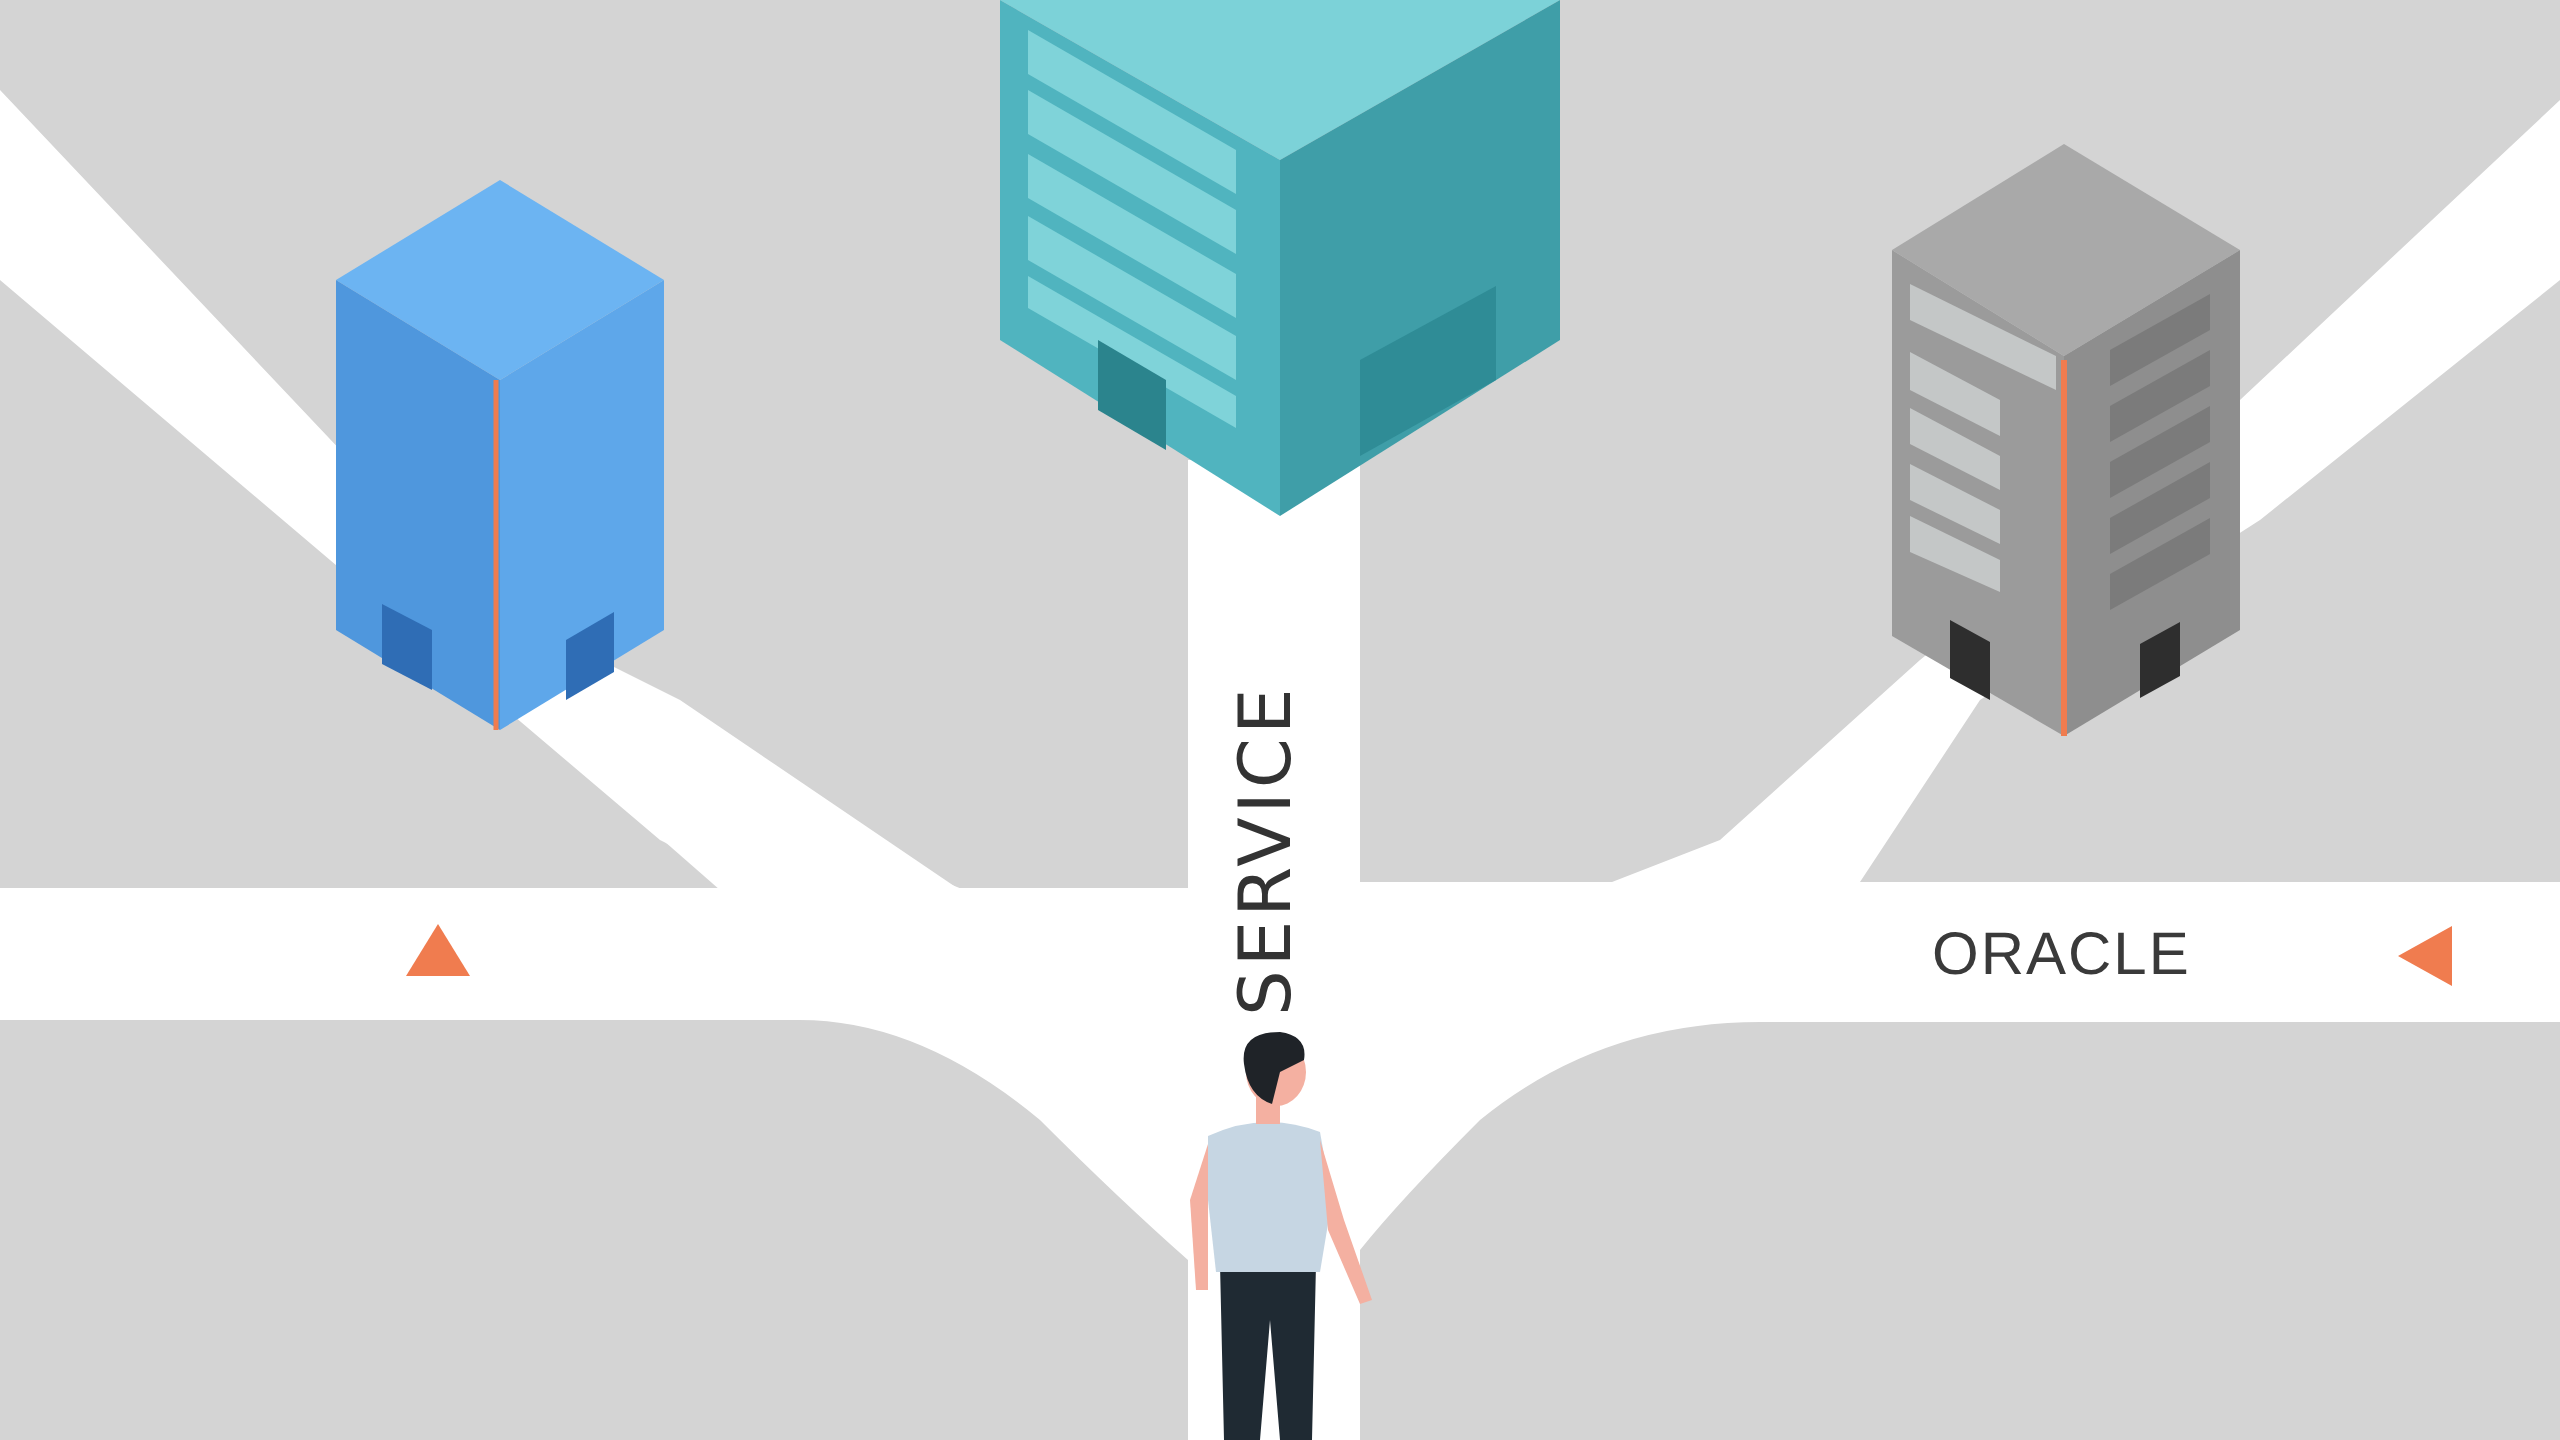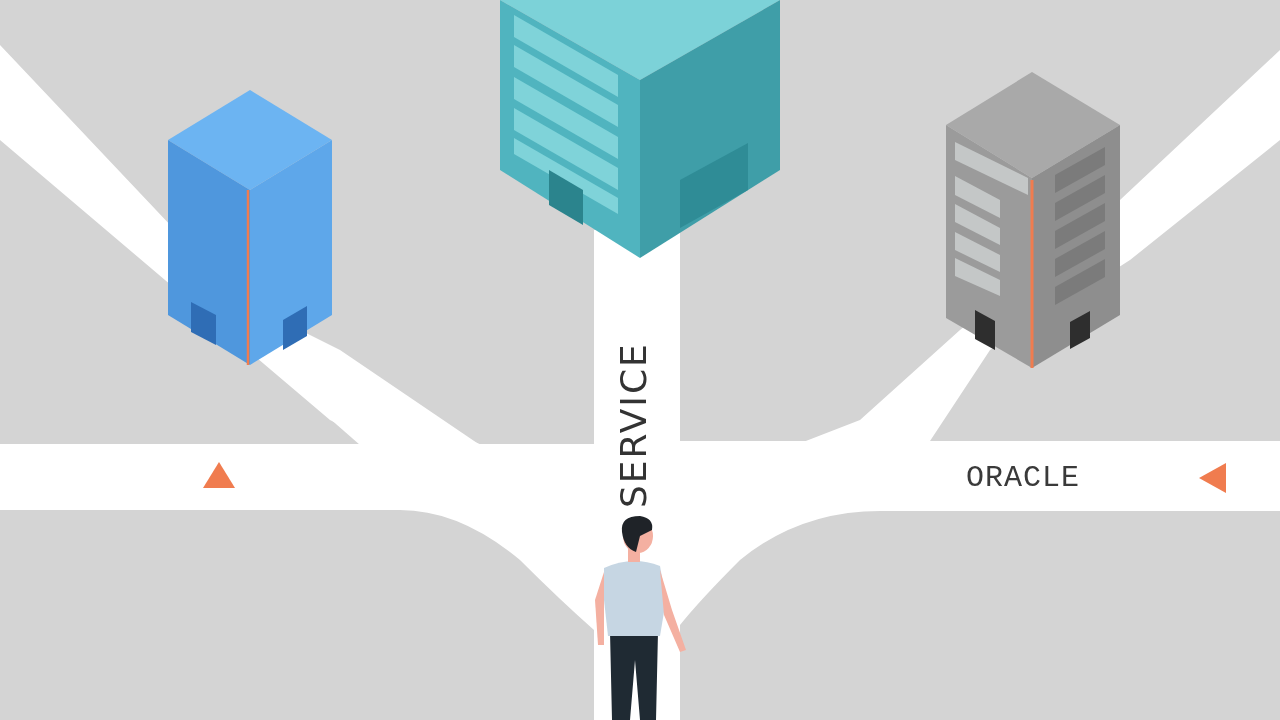--- a/index.html
+++ b/index.html
@@ -5,21 +5,21 @@
     html, body { margin: 0; padding: 0; }
     body {
       width: 1280px; height: 720px; overflow: hidden;
       background: #d4d4d4;
       font-family: "DejaVu Sans", sans-serif;
       position: relative;
     }
     .scene { position: absolute; left: 0; top: 0; width: 1280px; height: 720px; }
     .label-oracle {
       position: absolute; left: 966px; top: 458px;
-      font-family: Liberation Mono, monospace;
+      font-family: Liberation Sans, sans-serif;
       font-size: 30px; letter-spacing: 1px; color: #3a3a3a;
       line-height: 40px;
     }
     .label-service {
       position: absolute; left: 612px; top: 508px;
       transform-origin: 0 0; transform: rotate(-90deg);
       font-family: "DejaVu Sans", sans-serif;
       font-size: 36px; letter-spacing: 2px; color: #333333;
       line-height: 44px; white-space: nowrap;
     }

